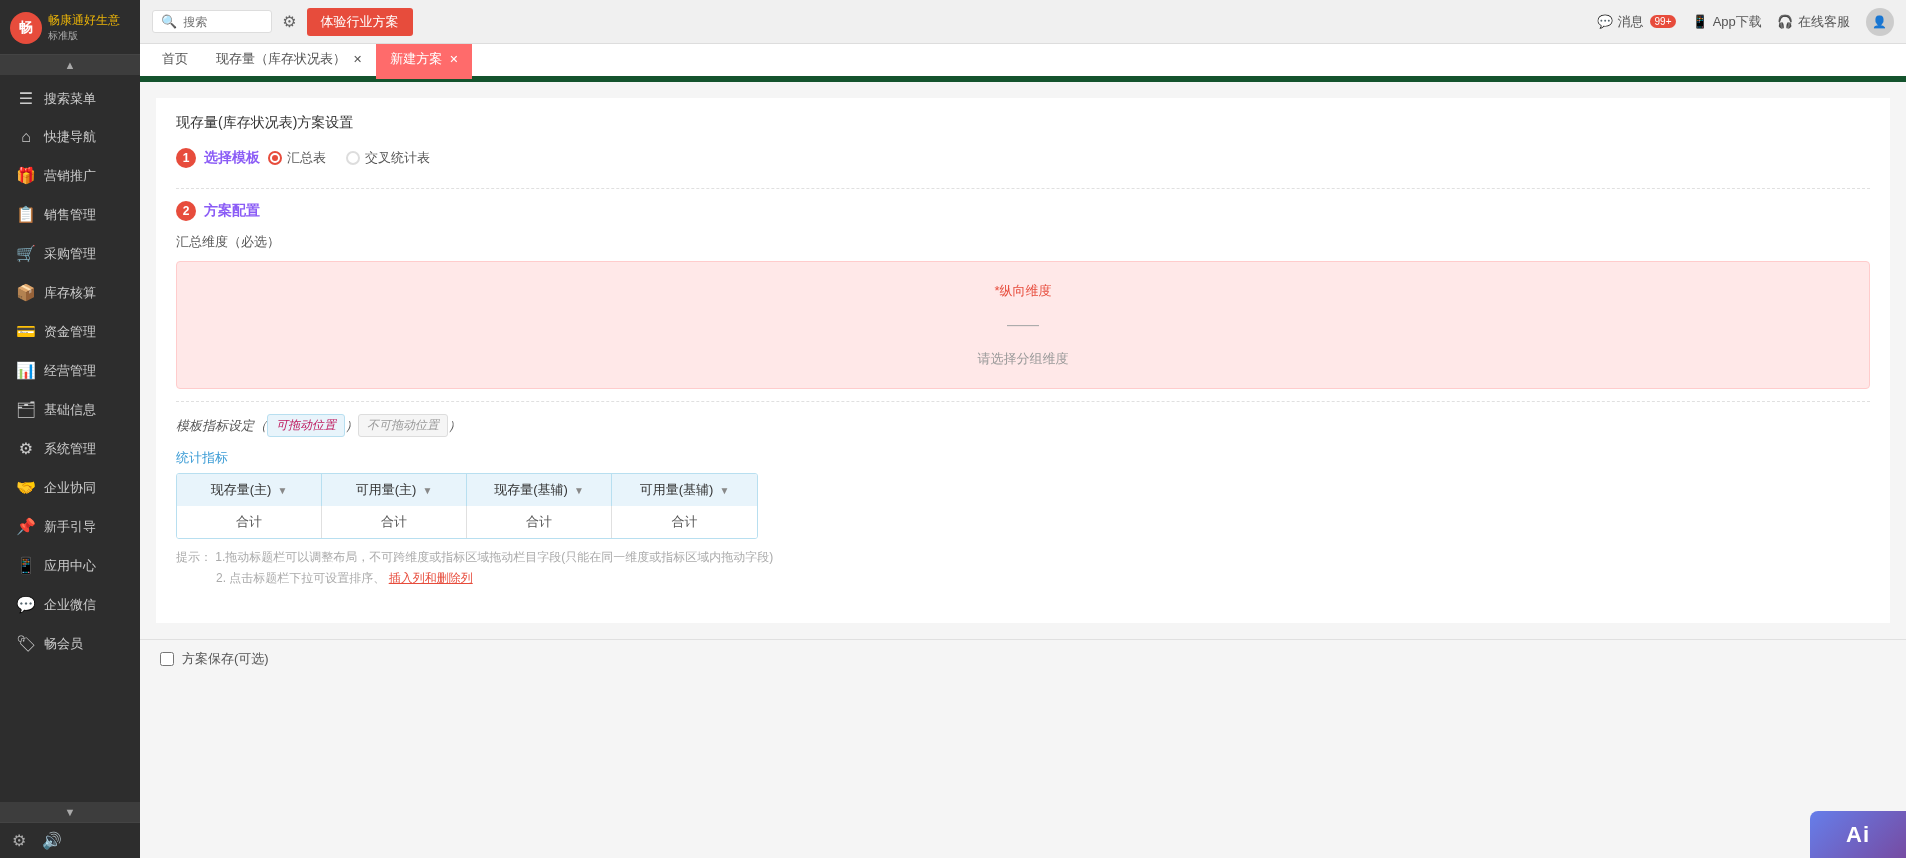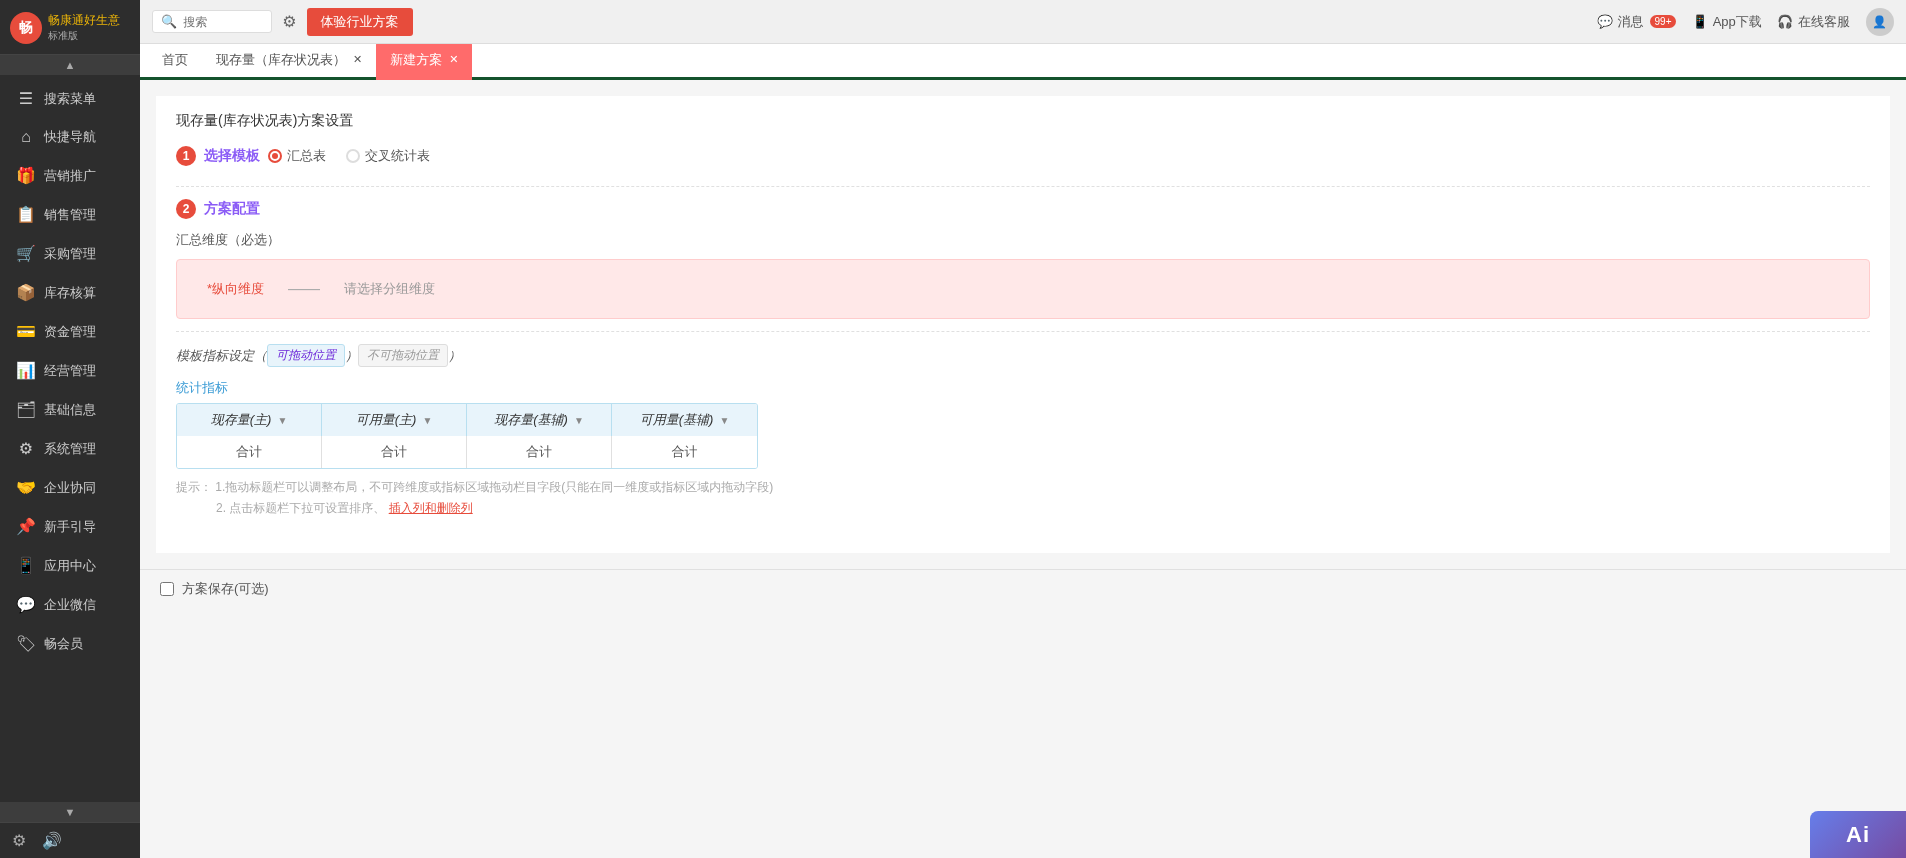--- a/index.html
+++ b/index.html
@@ -126,21 +126,21 @@
     .topbar-avatar {
       width: 28px; height: 28px; background: #ccc; border-radius: 50%;
       display: flex; align-items: center; justify-content: center; font-size: 12px; color: #888;
     }
 
     
     .tabs-bar {
       background: #fff;
       display: flex;
       align-items: center;
-      border-bottom: 3px solid #14532d;
+      border-bottom: 6px solid #14532d;
       padding: 16px 8px;
       height: 36px;
     }
     .tab {
       display: flex; align-items: center; gap: 5px;
       padding: 0 14px;
       height: 38px;
       cursor: pointer;
       font-size: 13px;
       color: #555;
@@ -212,34 +212,35 @@
     
     .dimension-area {
       background: #ffe8e8;
       border: 1px solid #ffcccc;
       border-radius: 4px;
       padding: 20px 30px;
       margin: 10px 0;
       display: flex;
       align-items: center;
       gap: 16px;
+      flex-direction: column;
     }
     .dim-label { color: #e74c3c; font-size: 13px; }
     .dim-separator { color: #aaa; font-size: 16px; margin: 0 8px; }
     .dim-placeholder { color: #999; font-size: 13px; }
 
     
     .divider { border: none; border-top: 1px dashed #e0e0e0; margin: 12px 0; }
 
     
     .indicator-settings { display: flex; align-items: center; margin: 8px 0 12px 0; font-size: 13px; color: #555; font-style: italic; }
     .indicator-badge {
       display: inline-flex; align-items: center;
       background: #e8f4fb; border: 1px solid #b8dff0;
-      border-radius: 3px; padding: 2px 8px; font-size: 12px; color: #6d28d9;
+      border-radius: 3px; padding: 2px 8px; font-size: 12px; color: #be185d;
     }
     .indicator-badge-gray {
       display: inline-flex; align-items: center;
       background: #f5f5f5; border: 1px solid #ddd;
       border-radius: 3px; padding: 2px 8px; font-size: 12px; color: #999;
     }
 
     
     .stats-section-label { color: #3a9bd5; font-size: 13px; margin-bottom: 6px; }
     .stats-table {
@@ -261,21 +262,20 @@
     .stats-col {
       width: 145px;
       border-right: 1px solid #b8dff0;
       display: flex;
       align-items: center;
       justify-content: center;
       padding: 7px 8px;
       font-size: 13px;
       color: #333;
       gap: 6px;
-      font-style: italic;
     }
     .stats-col:last-child { border-right: none; }
     .stats-col-body {
       width: 145px;
       border-right: 1px solid #e0e0e0;
       display: flex;
       align-items: center;
       justify-content: center;
       padding: 7px 8px;
       font-size: 13px;

